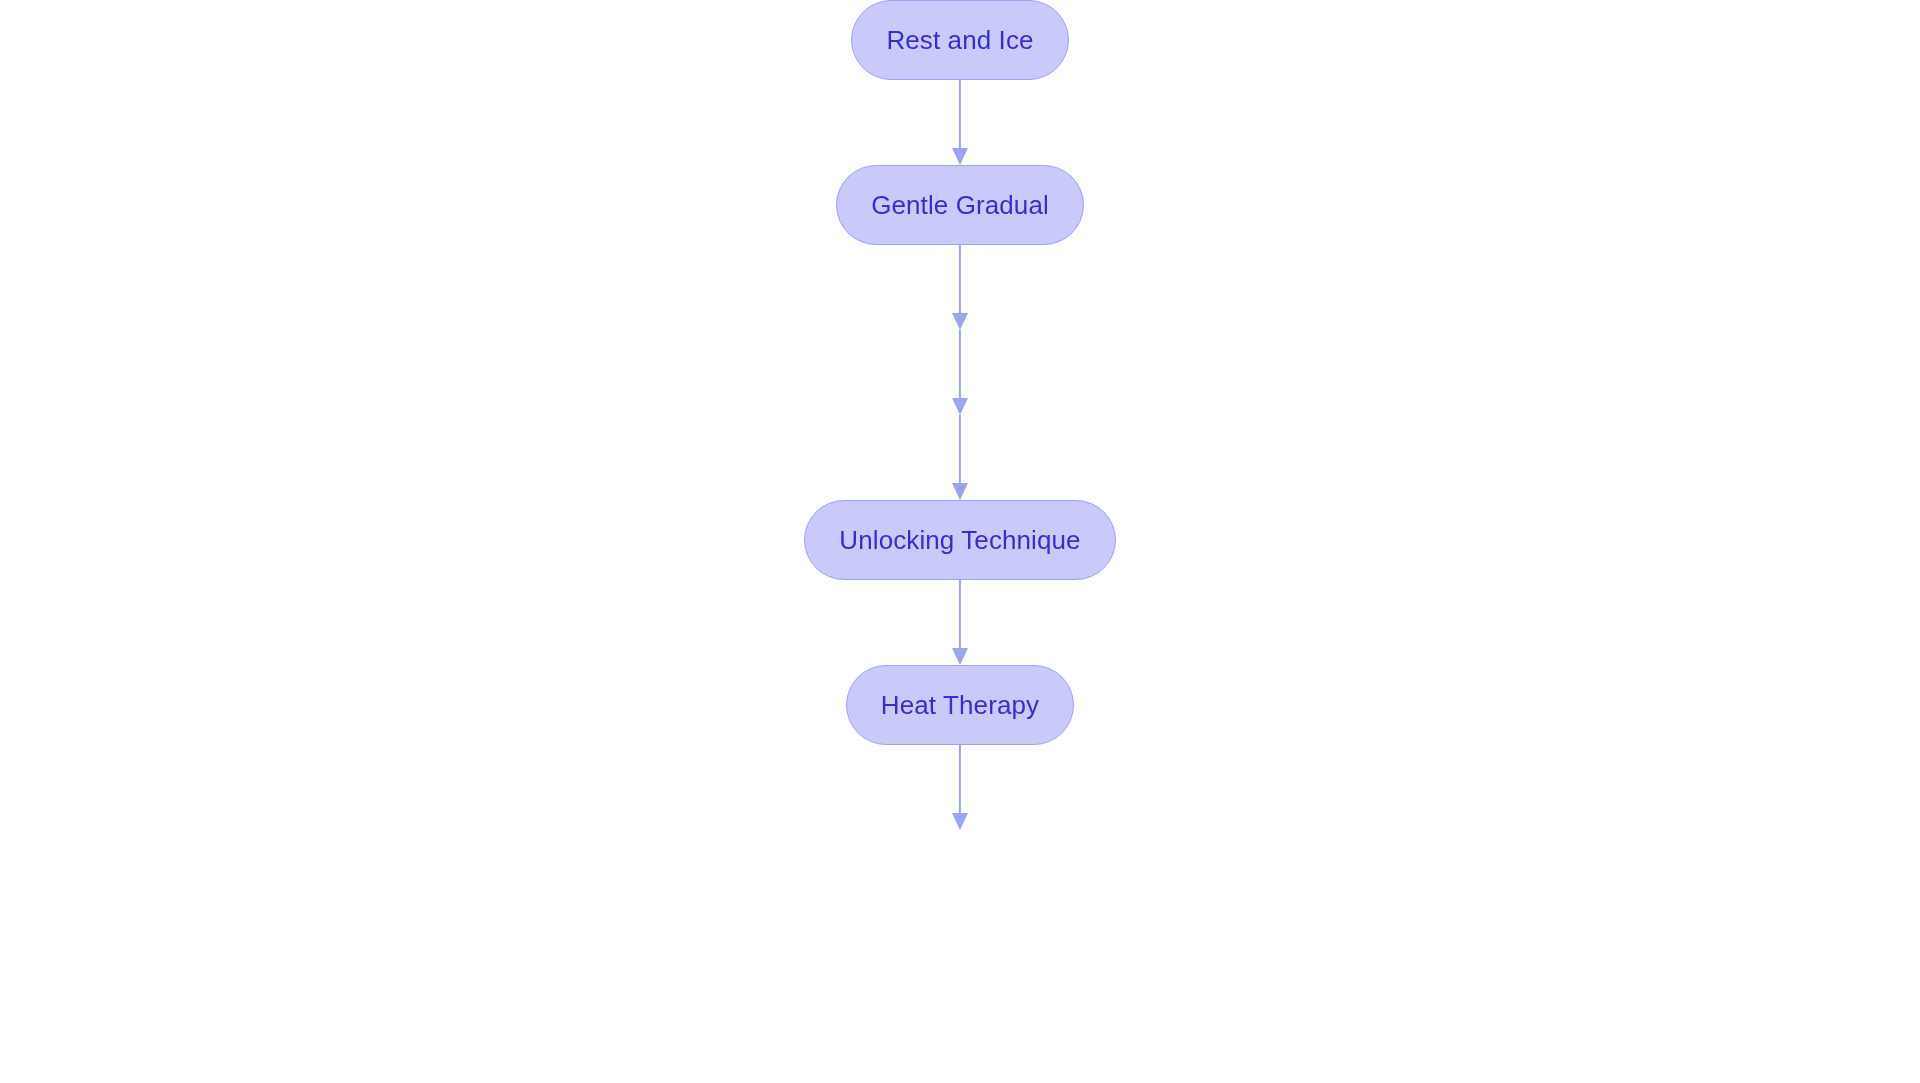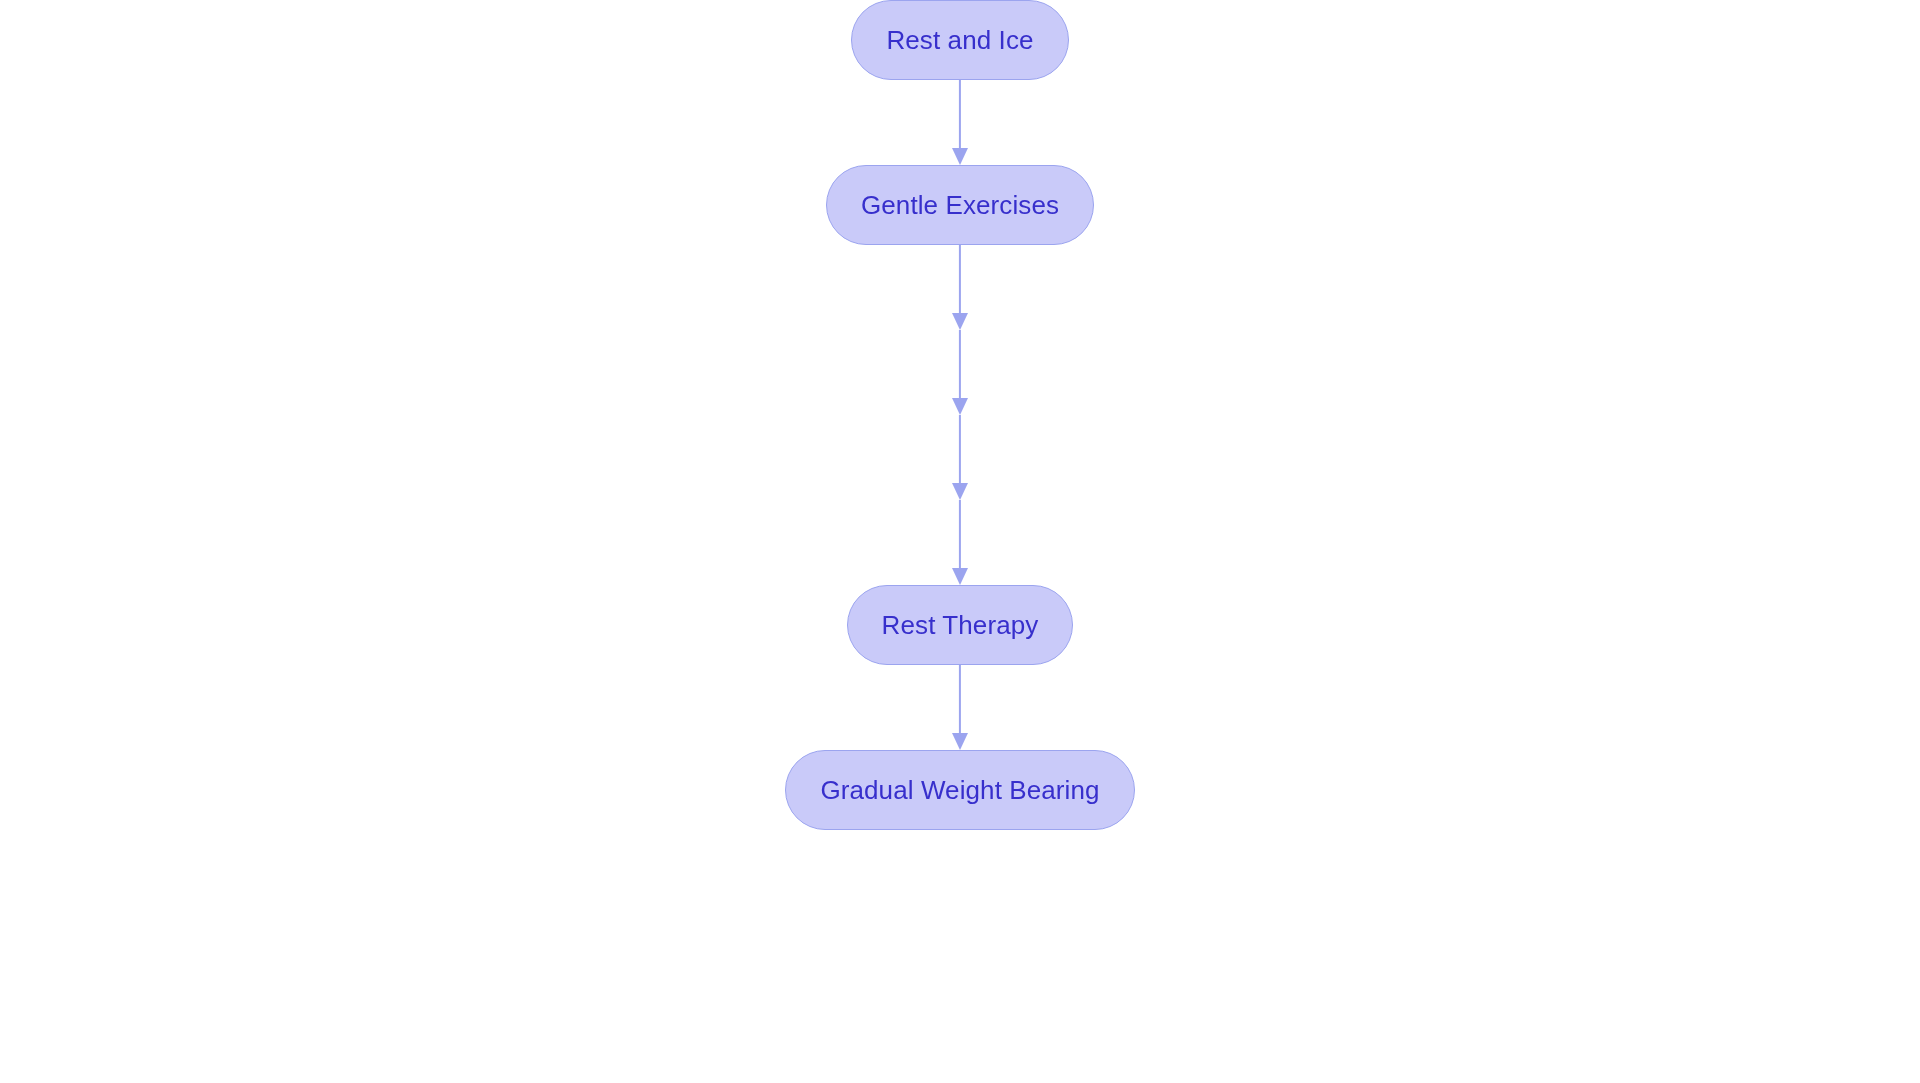--- a/index.html
+++ b/index.html
@@ -86,53 +86,53 @@
     <div class="node">
       <span>Rest and Ice</span>
     </div>
 
     <div class="connector">
       <div class="stem"></div>
       <div class="head"></div>
     </div>
 
     <div class="node">
-      <span>Gentle Exercises</span>
+      <span>Gentle Gradual</span>
     </div>
 
     <div class="connector">
       <div class="stem"></div>
       <div class="head"></div>
     </div>
 
 
     <div class="connector">
       <div class="stem"></div>
       <div class="head"></div>
     </div>
 
 
     <div class="connector">
       <div class="stem"></div>
       <div class="head"></div>
     </div>
 
-
-    <div class="connector">
-      <div class="stem"></div>
-      <div class="head"></div>
-    </div>
-
     <div class="node">
-      <span>Rest Therapy</span>
+      <span>Unlocking Technique</span>
     </div>
 
     <div class="connector">
       <div class="stem"></div>
       <div class="head"></div>
     </div>
 
     <div class="node">
-      <span>Gradual Weight Bearing</span>
+      <span>Heat Therapy</span>
     </div>
+
+    <div class="connector">
+      <div class="stem"></div>
+      <div class="head"></div>
+    </div>
+
 
   </div>
 </div>
 
 </body></html>

